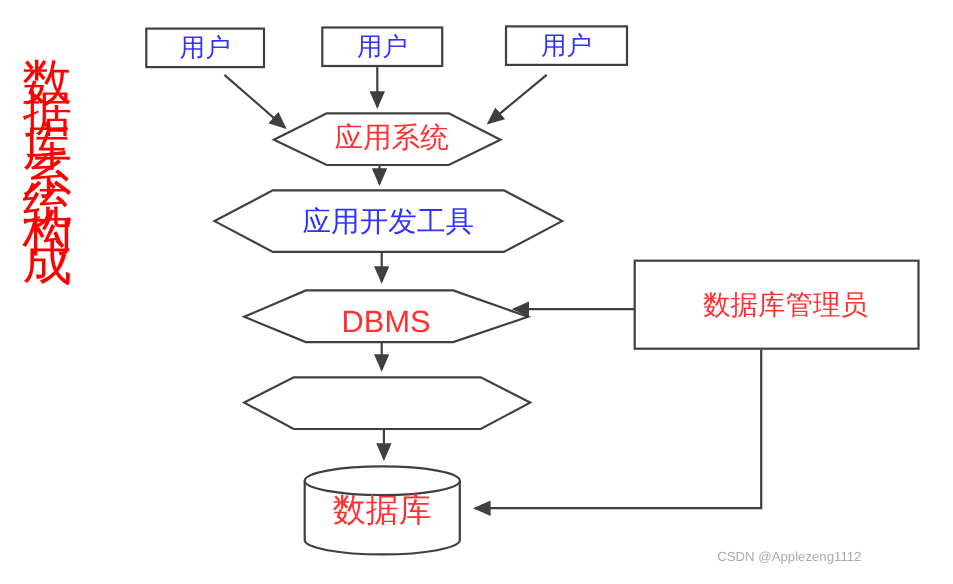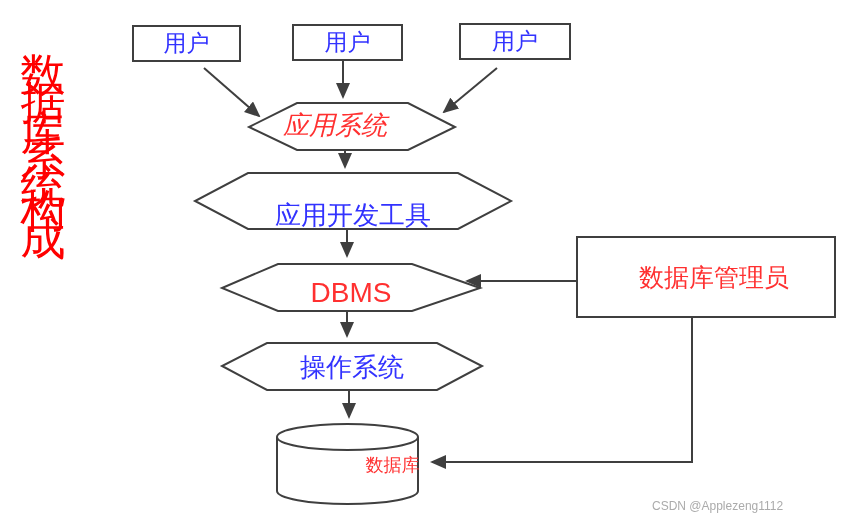--- a/index.html
+++ b/index.html
@@ -101,21 +101,20 @@
     <path class="edge" marker-end="url(#arrowhead)" d="M347,311 L347,336"></path>
     <path class="edge" marker-end="url(#arrowhead)" d="M349,390 L349,417"></path>
     <path class="edge" marker-end="url(#arrowhead)" d="M577,281 L467,281"></path>
     <path class="edge" marker-end="url(#arrowhead)" d="M692,318 L692,462 L432,462"></path>
   </svg>
 
   <div class="lbl blue" style="left:133px; top:26px; width:107px; height:35px; font-size:23px;">用户</div>
   <div class="lbl blue" style="left:293px; top:25px; width:109px; height:35px; font-size:23px;">用户</div>
   <div class="lbl blue" style="left:460px; top:24px; width:110px; height:35px; font-size:23px;">用户</div>
 
-  <div class="lbl red" style="left:232px; top:103px; width:206px; height:44px; font-size:26px;font-style:italic;">应用系统</div>
-  <div class="lbl blue" style="left:195px; top:173px; width:316px; height:56px; font-size:26px;margin-top:14px;">应用开发工具</div>
+  <div class="lbl red" style="left:253px; top:103px; width:206px; height:44px; font-size:26px;">应用系统</div>
+  <div class="lbl blue" style="left:195px; top:173px; width:316px; height:56px; font-size:26px;">应用开发工具</div>
   <div class="lbl red" style="left:222px; top:264px; width:258px; height:57px; font-size:28px;">DBMS</div>
-  <div class="lbl blue" style="left:222px; top:343px; width:260px; height:47px; font-size:26px;">操作系统</div>
-  <div class="lbl red" style="left:277px; top:440px; width:141px; height:50px; font-size:18px;padding-left:45px;">数据库</div>
+  <div class="lbl red" style="left:277px; top:440px; width:141px; height:50px; font-size:30px;">数据库</div>
   <div class="lbl red" style="left:577px; top:237px; width:274px; height:80px; font-size:25px;">数据库管理员</div>
 
   <div class="watermark">CSDN @Applezeng1112</div>
 </div>
 
 </body></html>

